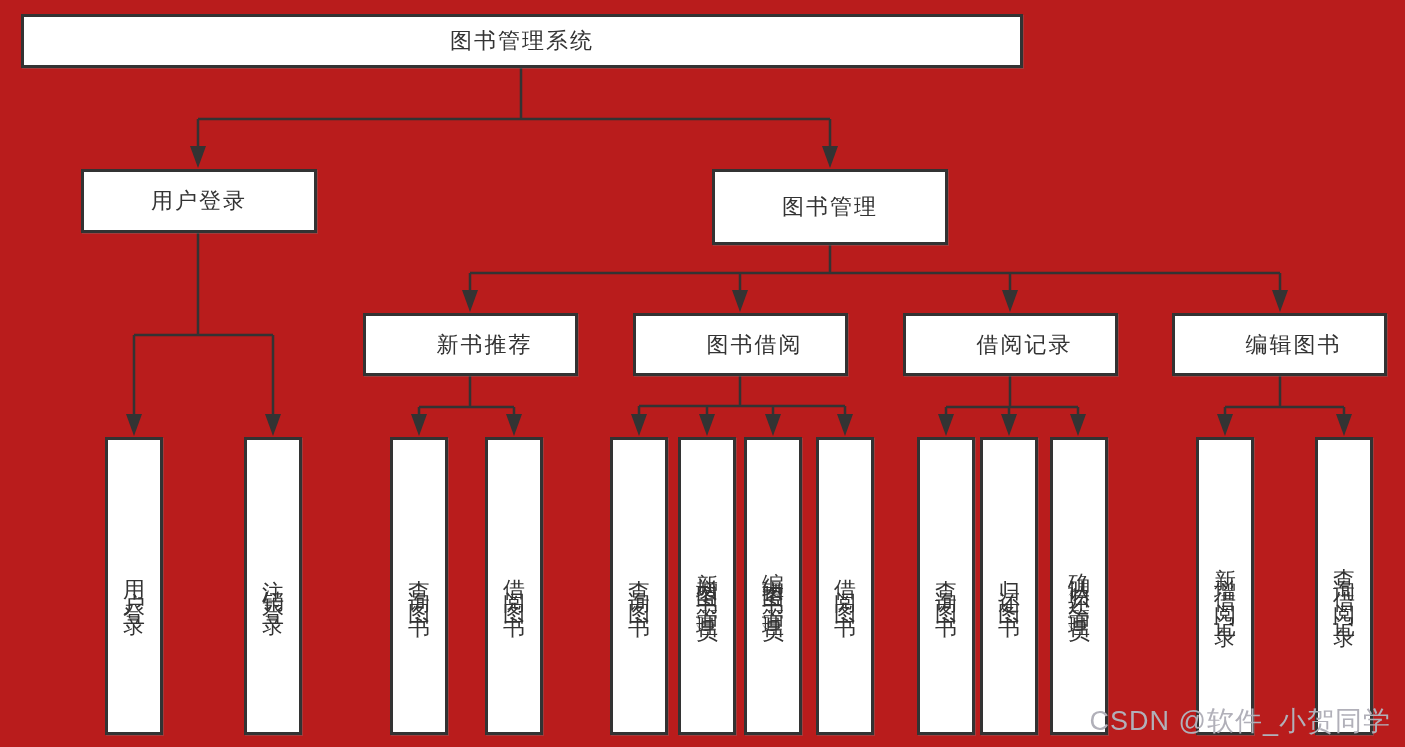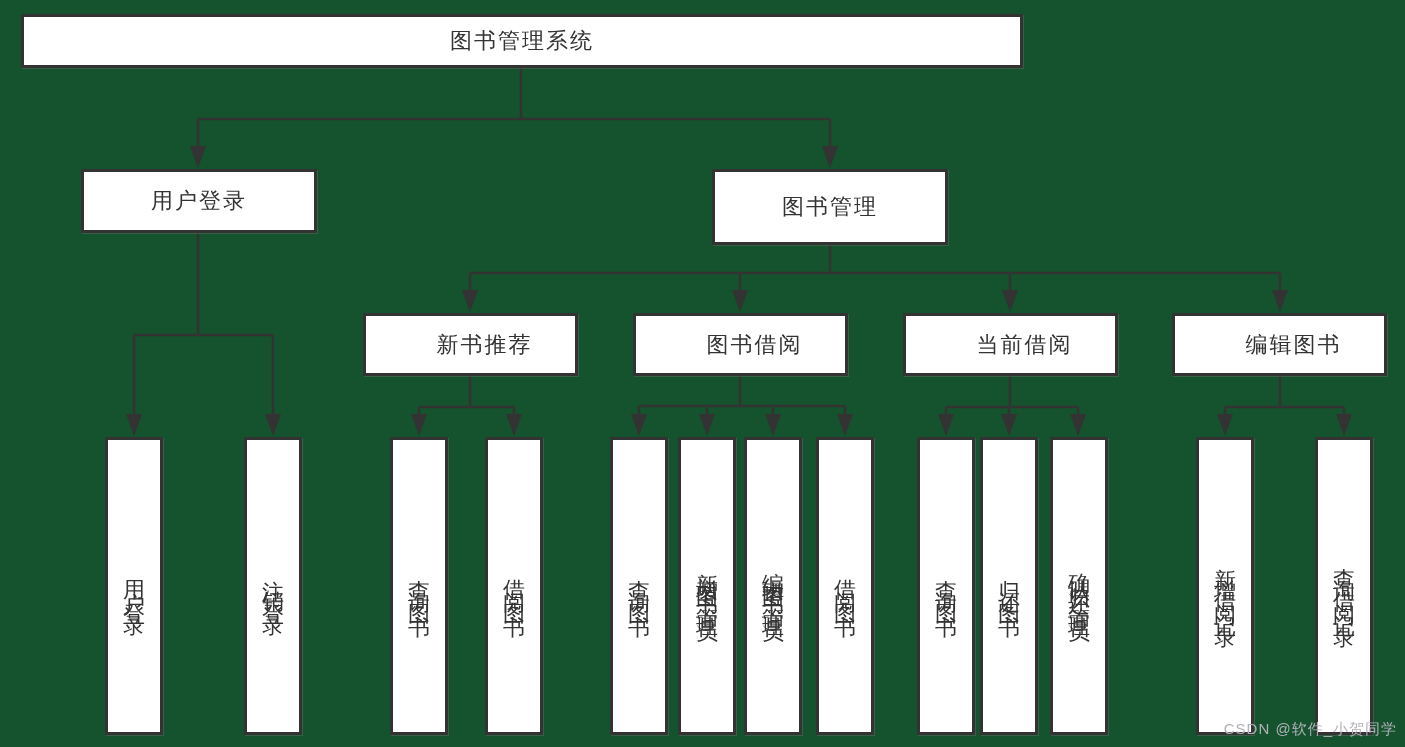--- a/index.html
+++ b/index.html
@@ -1,20 +1,20 @@
 <!DOCTYPE html>
 <html lang="zh"><head>
 <meta charset="utf-8">
 <style>
   html, body { margin: 0; padding: 0; background: #ffffff; }
   .canvas {
     position: relative;
     width: 1405px;
     height: 747px;
-    background: #14532d;
+    background: #b91c1c;
     font-family: "Liberation Sans", "DejaVu Sans", sans-serif;
     overflow: hidden;
   }
   svg.wires { position: absolute; left: 0; top: 0; z-index: 1; }
   .node {
     position: absolute;
     box-sizing: border-box;
     background: #ffffff;
     border: 3px solid #333333;
     display: flex;
@@ -52,25 +52,25 @@
   #lf-6  { left: 678px; }
   #lf-7  { left: 744px; }
   #lf-8  { left: 816px; }
   #lf-9  { left: 917px; }
   #lf-10 { left: 980px; }
   #lf-11 { left: 1050px; }
   #lf-12 { left: 1196px; }
   #lf-13 { left: 1315px; }
   .watermark {
     position: absolute;
-    right: 8px;
+    right: 14px;
     bottom: 8px;
     z-index: 3;
     color: #b1b0b9;
-    font-size: 15px;
+    font-size: 27px;
     letter-spacing: 1px;
     white-space: nowrap;
   }
 </style>
 </head>
 <body>
 
 <div class="canvas">
 
   <svg class="wires" width="1405" height="747" viewBox="0 0 1405 747" aria-hidden="true">
@@ -124,21 +124,21 @@
     <span>图书管理</span>
   </div>
 
   <div class="node hnode" id="b-recom">
     <span>新书推荐</span>
   </div>
   <div class="node hnode" id="b-borrow">
     <span>图书借阅</span>
   </div>
   <div class="node hnode" id="b-current">
-    <span>当前借阅</span>
+    <span>借阅记录</span>
   </div>
   <div class="node hnode" id="b-record">
     <span>编辑图书</span>
   </div>
 
   <div class="node leaf" id="lf-1">
     <span class="vtext">用户登录</span>
   </div>
   <div class="node leaf" id="lf-2">
     <span class="vtext">注销登录</span>

